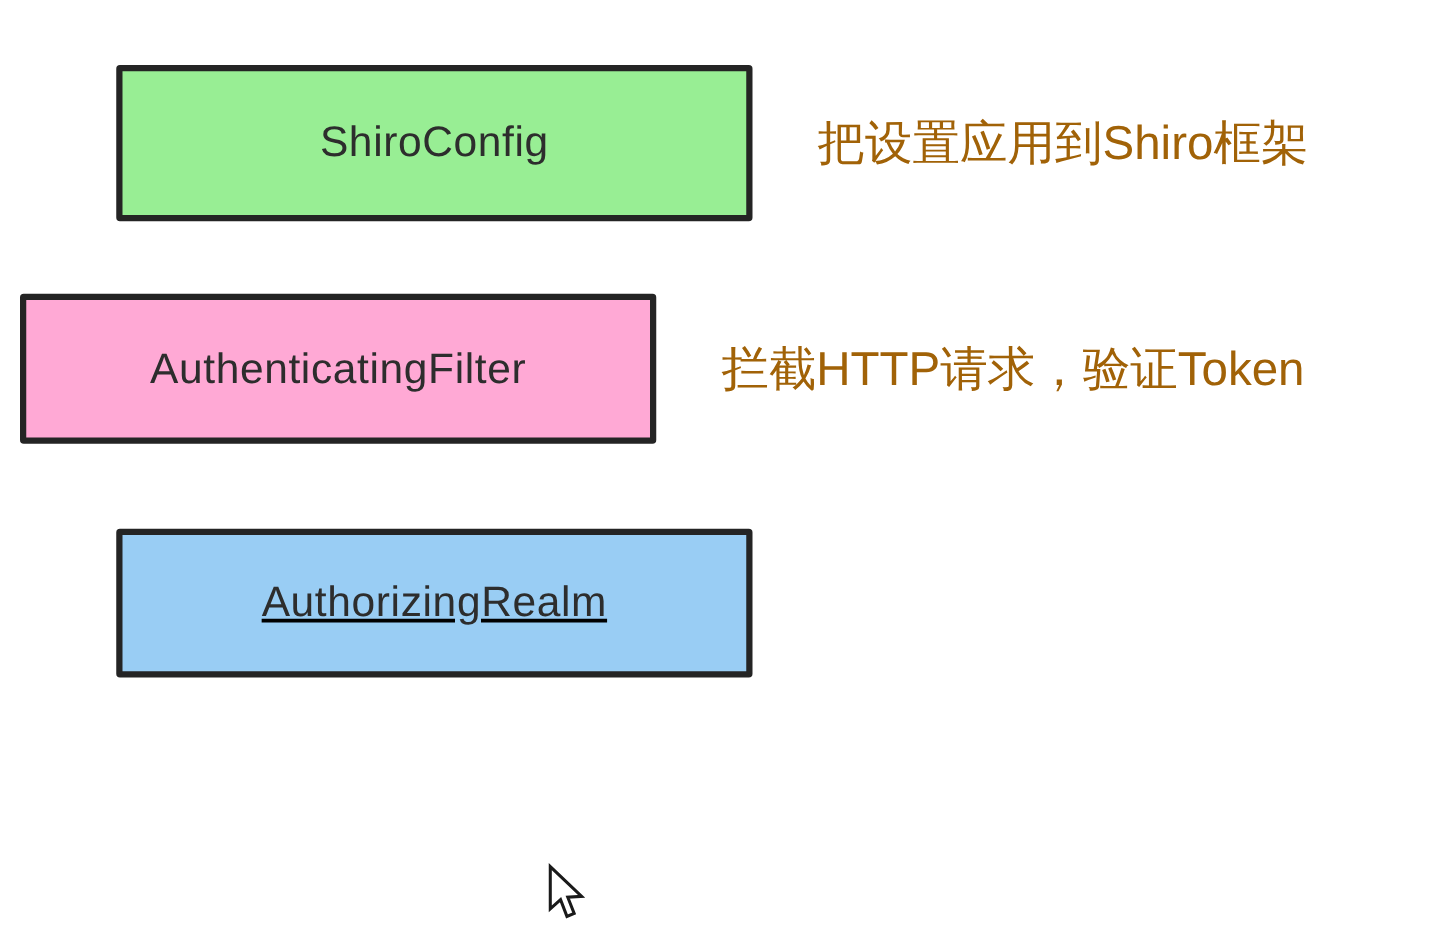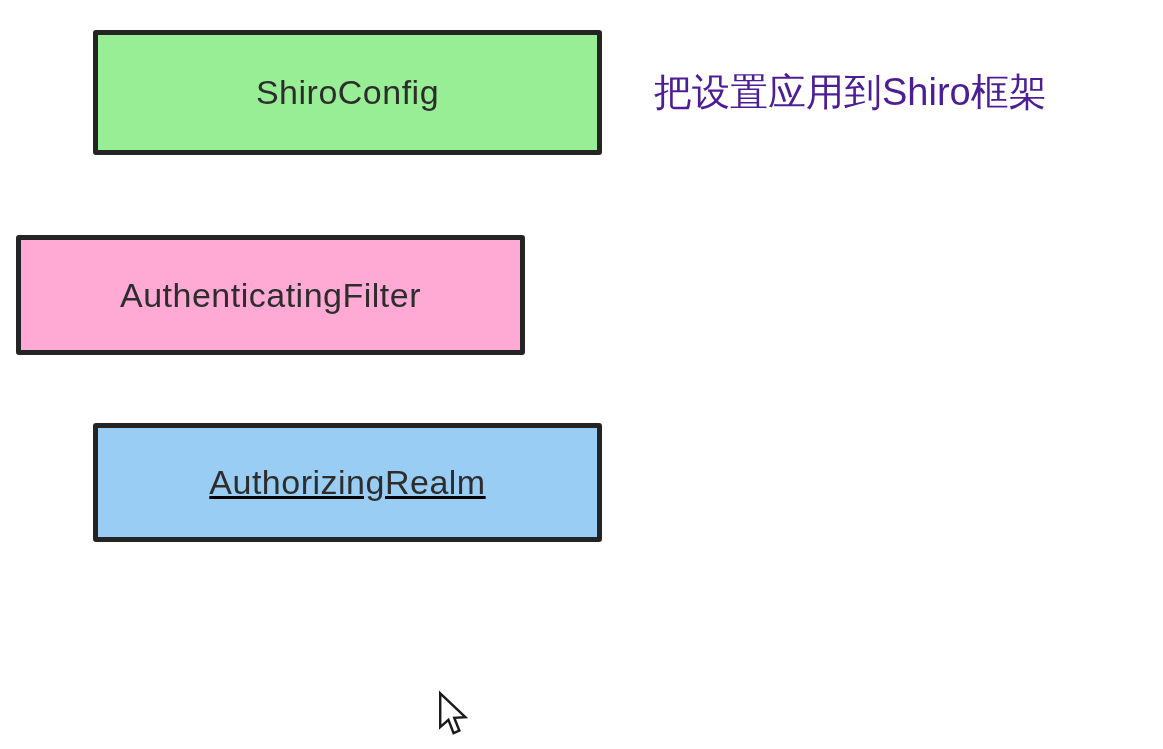--- a/index.html
+++ b/index.html
@@ -15,21 +15,21 @@
     height: 749px;
     background: #ffffff;
   }
   .row {
     position: absolute;
     left: 0;
     width: 100%;
     display: flex;
     align-items: stretch;
   }
-  .row1 { top: 30px;  height: 125px; align-items: flex-end; }
+  .row1 { top: 52px;  height: 125px; align-items: flex-end; }
   .row2 { top: 235px; height: 120px; }
   .row3 { top: 423px; height: 119px; text-decoration: underline; }
   .row4 { top: 602px; height: 121px; }
   .class-box {
     margin-left: 93px;
     width: 509px;
     height: 100%;
     border: 5px solid #242424;
     border-radius: 3px;
     display: flex;
@@ -39,21 +39,21 @@
   }
   .class-box .label {
     font-size: 34px;
     color: #2d2d2d;
     letter-spacing: 0.5px;
   }
   .desc {
     margin-left: 52px;
     align-self: center;
     font-size: 38px;
-    color: #4c1d95;
+    color: #a16207;
     white-space: nowrap;
   }
   .cursor {
     position: absolute;
     left: 438px;
     top: 690px;
     width: 30px;
     height: 50px;
     pointer-events: none;
   }
@@ -67,20 +67,21 @@
     <div class="class-box" style="background: rgb(152, 238, 148);">
       <span class="label">ShiroConfig</span>
     </div>
     <div class="desc">把设置应用到Shiro框架</div>
   </div>
 
   <div class="row row2">
     <div class="class-box" style="background: rgb(255, 169, 213); margin-left: 16px;">
       <span class="label">AuthenticatingFilter</span>
     </div>
+    <div class="desc">拦截HTTP请求，验证Token</div>
   </div>
 
   <div class="row row3">
     <div class="class-box" style="background: rgb(153, 205, 244);">
       <span class="label">AuthorizingRealm</span>
     </div>
   </div>
 
   <div class="row row4">
   </div>

